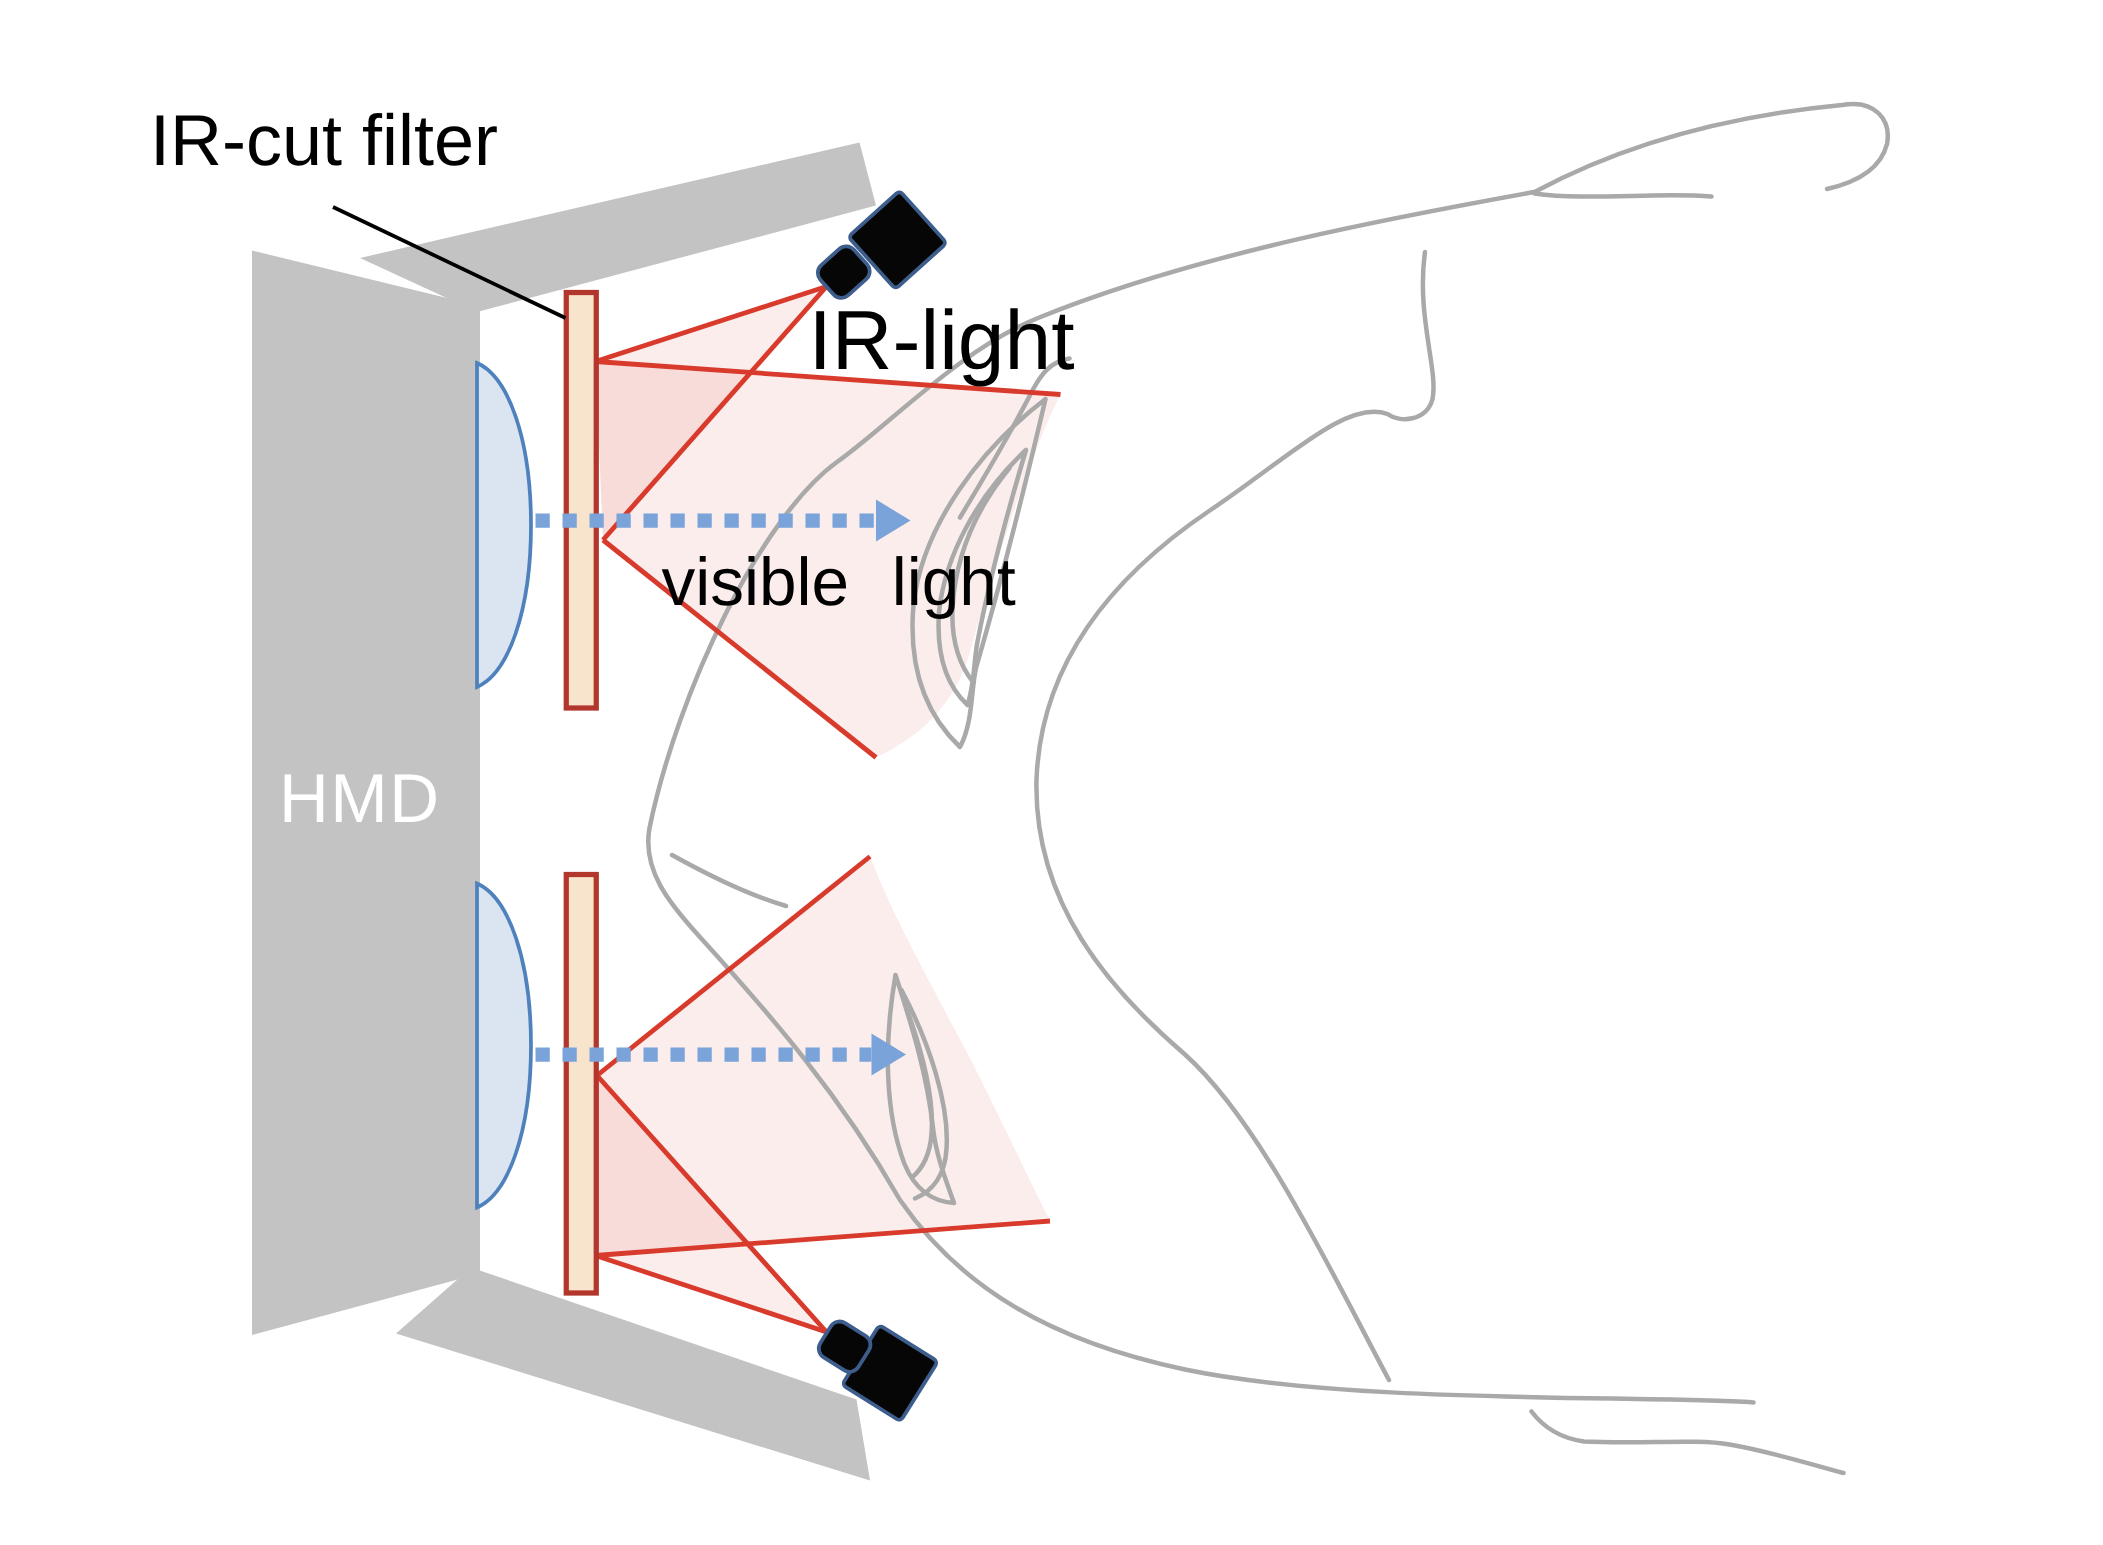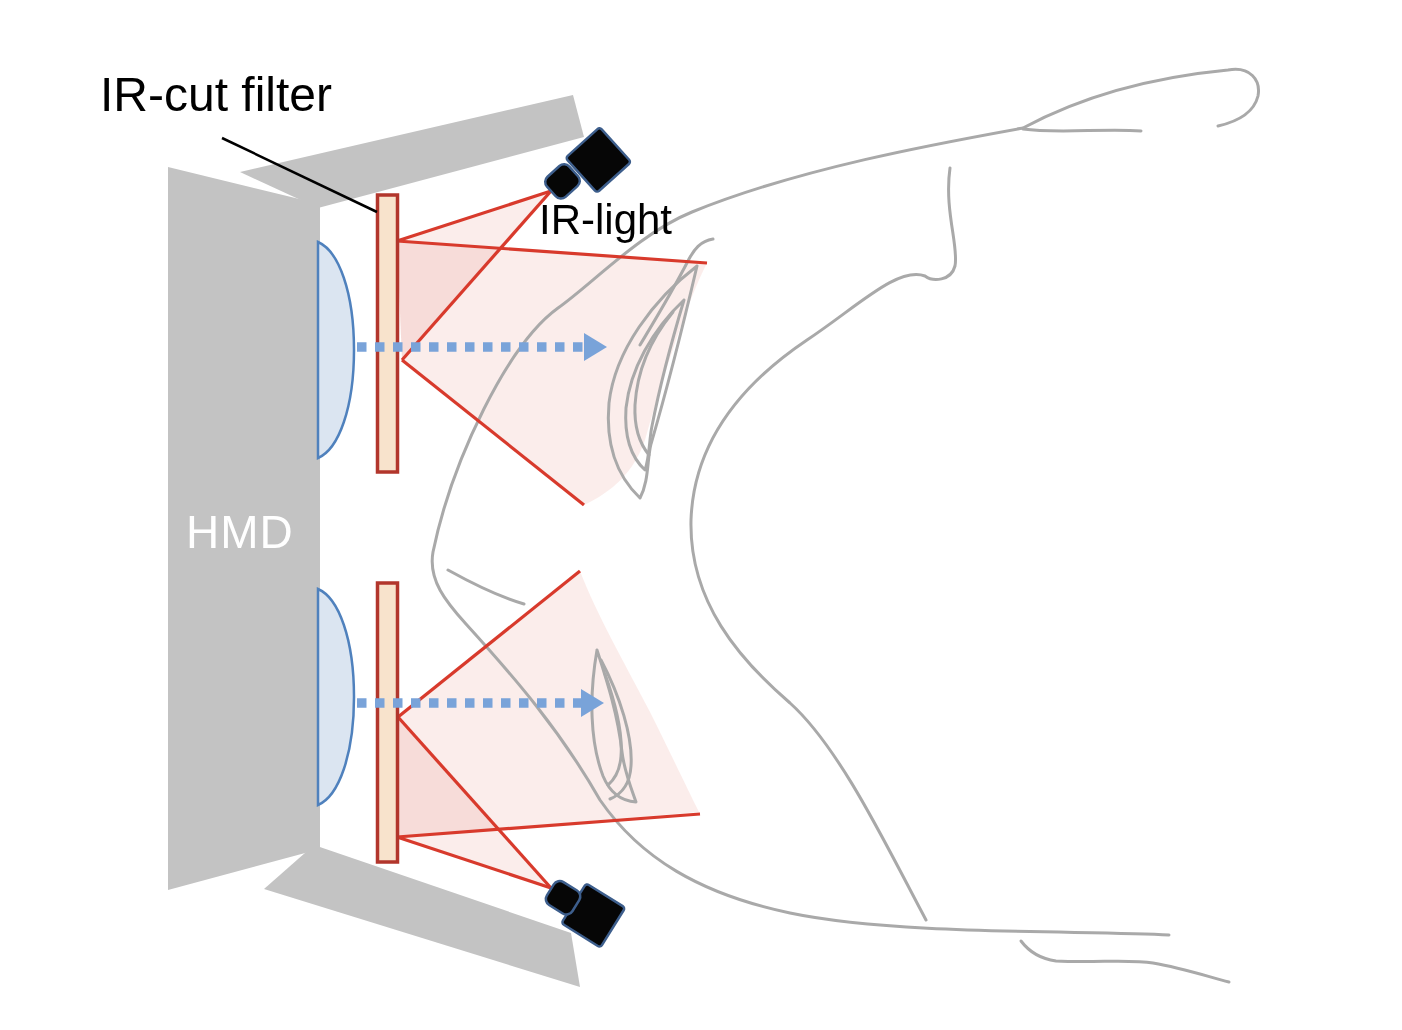--- a/index.html
+++ b/index.html
@@ -19,21 +19,21 @@
   .faceline{stroke:var(--face);stroke-width:3;fill:none;stroke-linecap:round;stroke-linejoin:round;}
   .filterbar{fill:var(--filter-fill);stroke:var(--filter-stroke);stroke-width:3.5;}
   .lens{fill:var(--lens-fill);stroke:var(--lens-stroke);stroke-width:2.5;}
   .cam{fill:var(--cam-fill);stroke:var(--cam-stroke);stroke-width:2.5;stroke-linejoin:round;}
   .arrow{stroke:var(--blue);stroke-width:9.5;stroke-dasharray:9.5 8.5;fill:none;}
   .arrowhead{fill:var(--blue);stroke:none;}
   .pointer{stroke:var(--ink);stroke-width:2.5;fill:none;}
   .label{position:absolute;color:#000;white-space:pre;line-height:1.05;}
   .label-ircut{left:100px;top:70px;font-size:48px;}
   .label-ircam{left:626px;top:111px;font-size:45px;}
-  .label-irlight{left:539px;top:198px;font-size:42px;}
+  .label-irlight{left:539px;top:198px;font-size:56px;}
   .label-vislight{left:441px;top:364px;font-size:45px;word-spacing:16px;}
   .label-hmd{left:186px;top:508px;font-size:46px;color:var(--hmd-text);letter-spacing:1px;}
 </style>
 </head>
 <body>
 
 <div id="stage">
 
   <svg id="diagram-svg" width="1402" height="1030" viewBox="0 0 1402 1030">
 
@@ -106,14 +106,15 @@
     <g>
       <path class="arrow" d="M 357,703 L 581,703"></path>
       <polygon class="arrowhead" points="581,689 604,703 581,717"></polygon>
     </g>
 
     <path class="pointer" d="M 222,138 L 377,212"></path>
   </svg>
 
   <div class="label label-ircut">IR-cut filter</div>
   <div class="label label-irlight">IR-light</div>
+  <div class="label label-vislight">visible light</div>
   <div class="label label-hmd">HMD</div>
 </div>
 
 </body></html>

